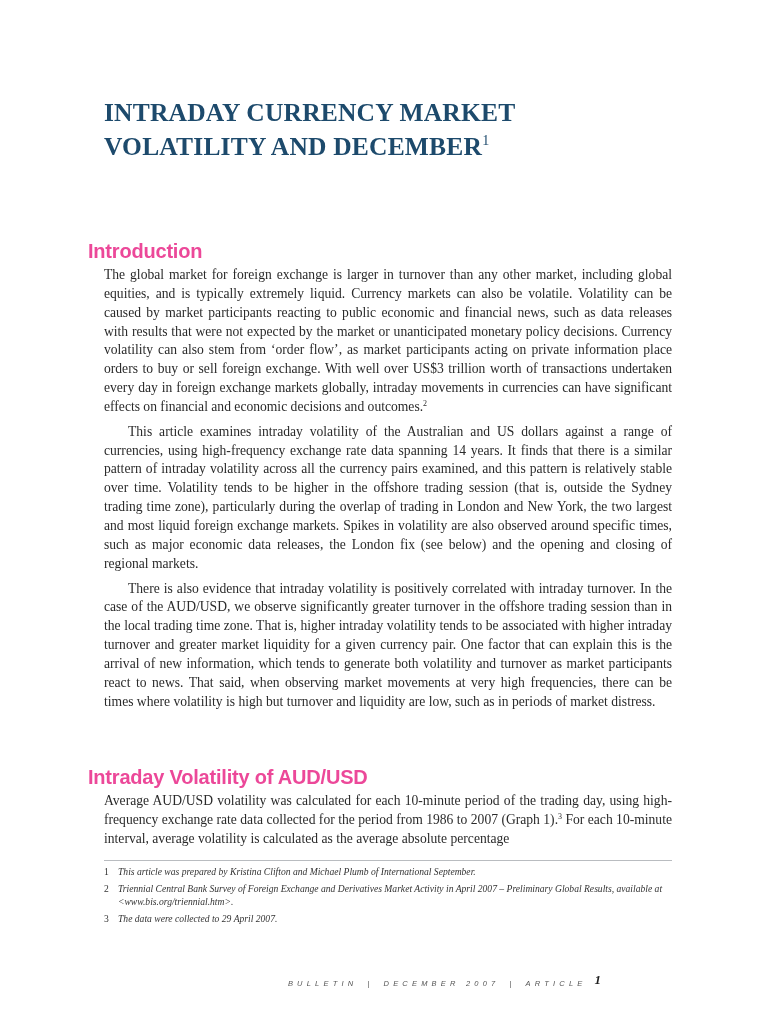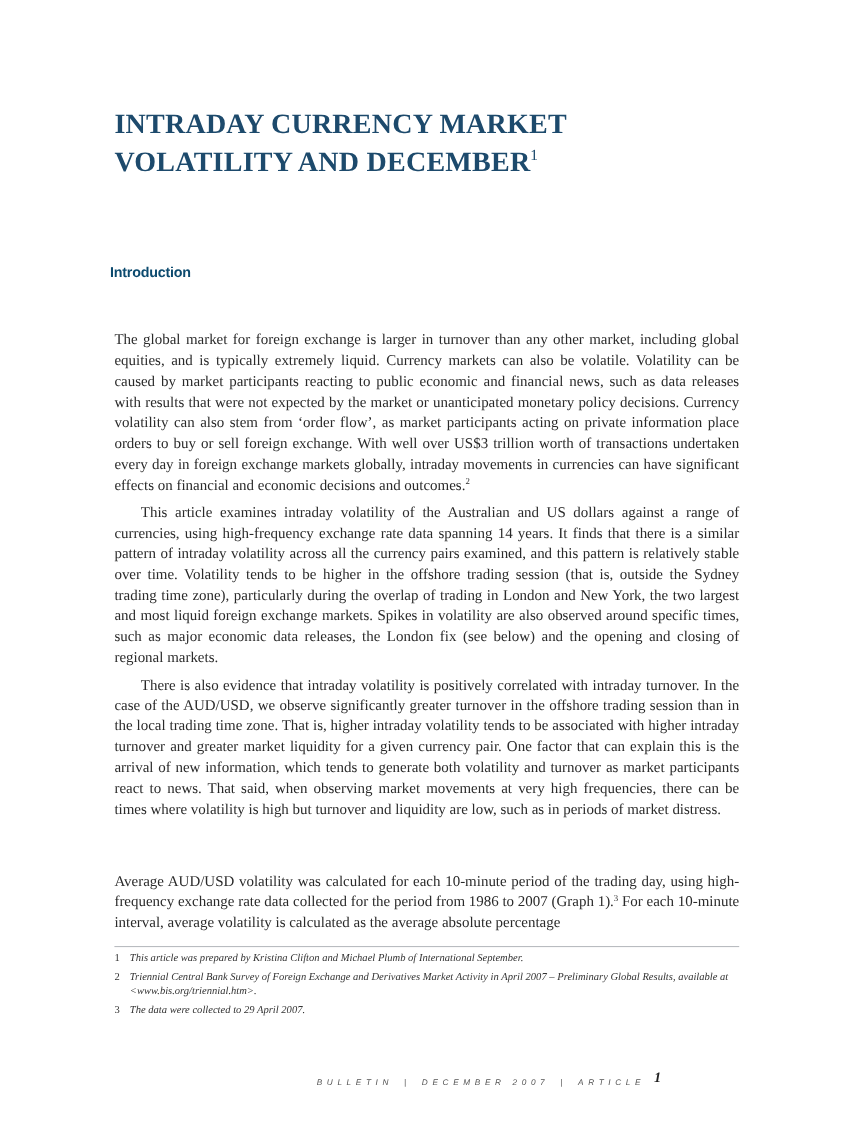--- a/index.html
+++ b/index.html
@@ -6,23 +6,23 @@
   body { width: 768px; height: 1024px; position: relative; overflow: hidden; }
   .page { position: absolute; left: 0; top: 0; width: 675px; height: 1024px; }
   .title {
     position: absolute; left: 104px; top: 96px; width: 580px;
     font-family: "Liberation Serif", "DejaVu Serif", serif;
     font-weight: bold; color: #1d4a6c; font-size: 25.5px; line-height: 34px;
     letter-spacing: 0.2px;
   }
   .title sup { font-size: 14px; vertical-align: 10px; line-height: 0; font-weight: normal; }
   .h2 {
-    position: absolute; left: 100px;
+    position: absolute; left: 88px;
     font-family: "Liberation Sans", "DejaVu Sans", sans-serif;
-    font-weight: bold; font-size: 13px; color: #0c4a6e; letter-spacing: -0.2px;
+    font-weight: bold; font-size: 20px; color: #ec4899; letter-spacing: -0.2px;
   }
   .body-text {
     position: absolute; left: 104px; width: 568px;
     font-family: "Liberation Serif", "DejaVu Serif", serif;
     font-size: 13.6px; line-height: 18.85px; color: #2a2a2a;
     text-align: justify;
   }
   .body-text p { margin: 0 0 6px 0; }
   .body-text p.indent { text-indent: 24px; }
   sup.fn { font-size: 8px; vertical-align: 5px; line-height: 0; }
@@ -52,26 +52,27 @@
 
 <div class="page">
 
   <div class="title">
     <div>INTRADAY CURRENCY MARKET</div>
     <div><span>VOLATILITY AND DECEMBER</span><sup>1</sup></div>
   </div>
 
   <div class="h2" style="top:240px;">Introduction</div>
 
-  <div class="body-text" style="top:266px;margin-top:34px;">
+  <div class="body-text" style="top:266px;">
     <p><span>The global market for foreign exchange is larger in turnover than any other market, including global equities, and is typically extremely liquid. Currency markets can also be volatile. Volatility can be caused by market participants reacting to public economic and financial news, such as data releases with results that were not expected by the market or unanticipated monetary policy decisions. Currency volatility can also stem from ‘order flow’, as market participants acting on private information place orders to buy or sell foreign exchange. With well over US$3 trillion worth of transactions undertaken every day in foreign exchange markets globally, intraday movements in currencies can have significant effects on financial and economic decisions and outcomes.</span><sup class="fn">2</sup></p>
     <p class="indent">This article examines intraday volatility of the Australian and US dollars against a range of currencies, using high-frequency exchange rate data spanning 14 years. It finds that there is a similar pattern of intraday volatility across all the currency pairs examined, and this pattern is relatively stable over time. Volatility tends to be higher in the offshore trading session (that is, outside the Sydney trading time zone), particularly during the overlap of trading in London and New York, the two largest and most liquid foreign exchange markets. Spikes in volatility are also observed around specific times, such as major economic data releases, the London fix (see below) and the opening and closing of regional markets.</p>
     <p class="indent">There is also evidence that intraday volatility is positively correlated with intraday turnover. In the case of the AUD/USD, we observe significantly greater turnover in the offshore trading session than in the local trading time zone. That is, higher intraday volatility tends to be associated with higher intraday turnover and greater market liquidity for a given currency pair. One factor that can explain this is the arrival of new information, which tends to generate both volatility and turnover as market participants react to news. That said, when observing market movements at very high frequencies, there can be times where volatility is high but turnover and liquidity are low, such as in periods of market distress.</p>
   </div>
 
+  <div class="h2" style="top:766px;">Intraday Volatility of AUD/USD</div>
 
   <div class="body-text" style="top:792px;">
     <p><span>Average AUD/USD volatility was calculated for each 10-minute period of the trading day, using high-frequency exchange rate data collected for the period from 1986 to 2007 (Graph 1).</span><sup class="fn">3</sup><span> For each 10-minute interval, average volatility is calculated as the average absolute percentage</span></p>
   </div>
 
   <div class="fn-rule"></div>
 
   <div class="footnotes">
     <div class="fn-item">
       <span class="fn-num">1</span>

